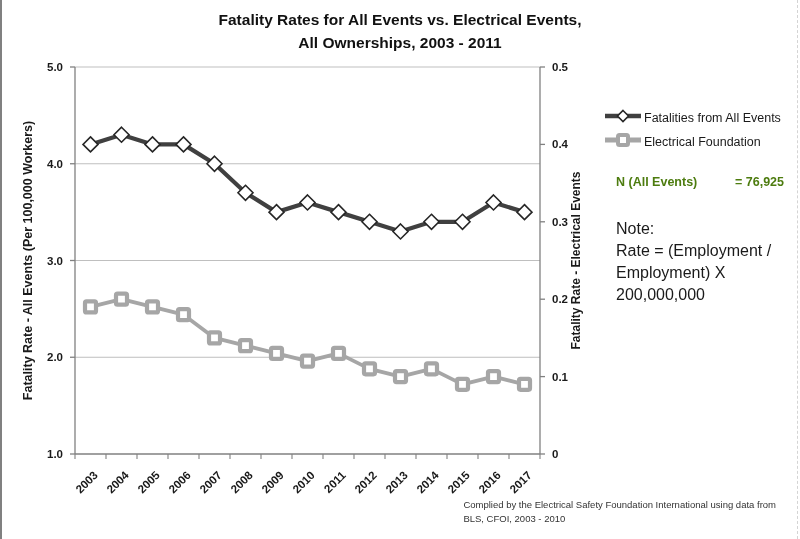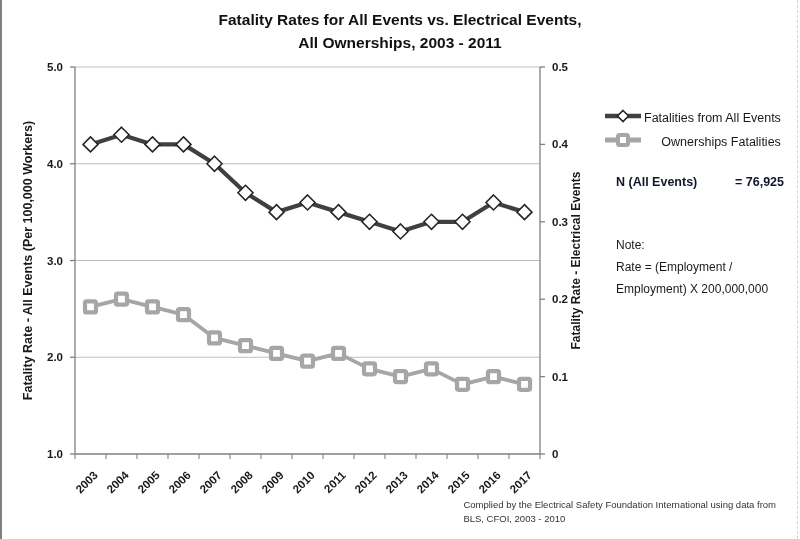--- a/index.html
+++ b/index.html
@@ -5,26 +5,26 @@
   html,body{margin:0;padding:0;background:#fff;}
   body{font-family:"Liberation Sans","DejaVu Sans",sans-serif;color:#1a1a1a;}
   #page{position:relative;width:800px;height:539px;background:#fff;overflow:hidden;}
   #left-edge{position:absolute;left:0;top:0;width:2px;height:539px;background:#808080;}
   #right-edge{position:absolute;right:2px;top:0;width:0;height:539px;border-left:1px dashed #d4d4d4;}
   #chart-title{position:absolute;left:0;top:8px;width:800px;text-align:center;
     font-size:15.5px;font-weight:700;line-height:23px;color:#111;}
   #chart-svg{position:absolute;left:0;top:0;}
   svg{font-family:"Liberation Sans","DejaVu Sans",sans-serif;}
   .legend{position:absolute;left:604px;top:106px;}
-  .legend-item{display:flex;align-items:center;height:24px;justify-content:space-between;}
+  .legend-item{display:flex;align-items:center;height:24px;}
   .legend-label{font-size:12.5px;color:#1a1a1a;margin-left:2px;white-space:nowrap;}
   .n-row{position:absolute;left:616px;top:175px;width:176px;display:flex;
-    font-size:12.5px;font-weight:700;color:#0f172a;gap:24px;}
+    font-size:12.5px;font-weight:700;color:#4d7c0f;gap:24px;}
   .n-row .n-value{margin-left:auto;margin-right:8px;}
-  .note-block{position:absolute;left:616px;top:234px;font-size:12px;line-height:22px;color:#1a1a1a;}
+  .note-block{position:absolute;left:616px;top:218px;font-size:16px;line-height:22px;color:#1a1a1a;}
   .attribution{position:absolute;right:24px;top:498px;
     font-size:9.5px;line-height:14px;color:#333;}
 </style>
 </head>
 <body>
 
 <div id="page">
   <div id="left-edge"></div>
   <div id="right-edge"></div>
 
@@ -140,21 +140,21 @@
       </span>
       <span class="legend-label">Fatalities from All Events</span>
     </div>
     <div class="legend-item">
       <span>
         <svg width="38" height="16">
           <line x1="1" y1="8" x2="37" y2="8" stroke="#a6a6a6" stroke-width="5"></line>
           <rect x="14" y="3" width="10" height="10" rx="1.5" fill="#ffffff" stroke="#a6a6a6" stroke-width="4"></rect>
         </svg>
       </span>
-      <span class="legend-label">Ownerships Fatalities</span>
+      <span class="legend-label">Electrical Foundation</span>
     </div>
   </div>
 
   <div class="n-row">
     <span>N (All Events)</span>
     <span class="n-value">= 76,925</span>
   </div>
 
   <div class="note-block">
     <div>Note:</div>

